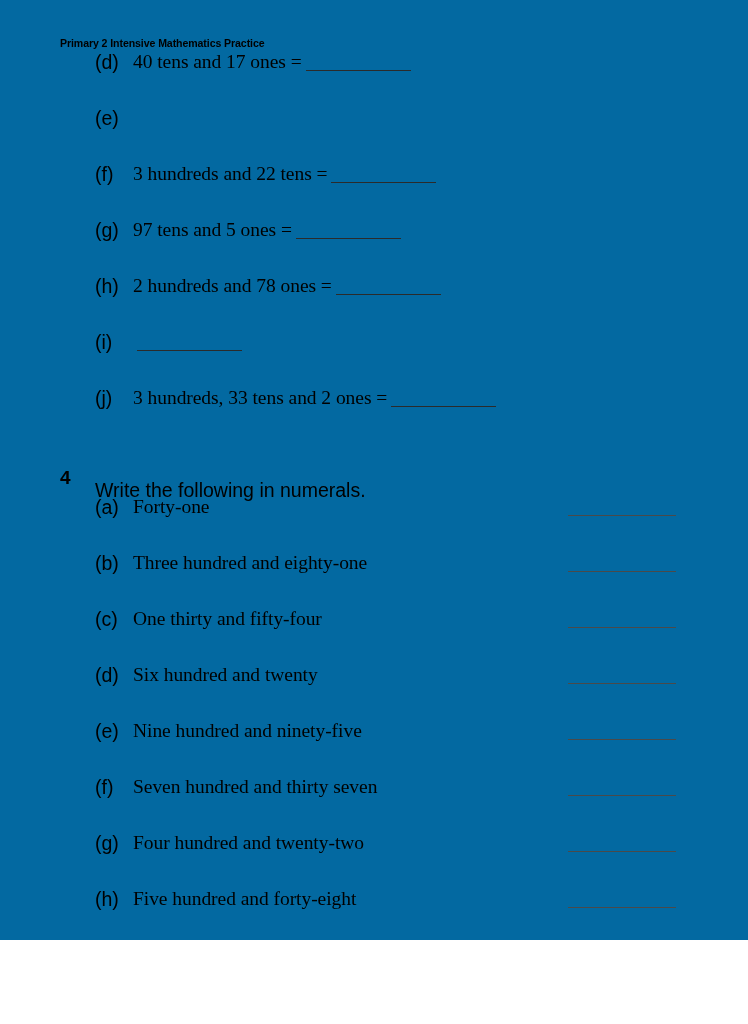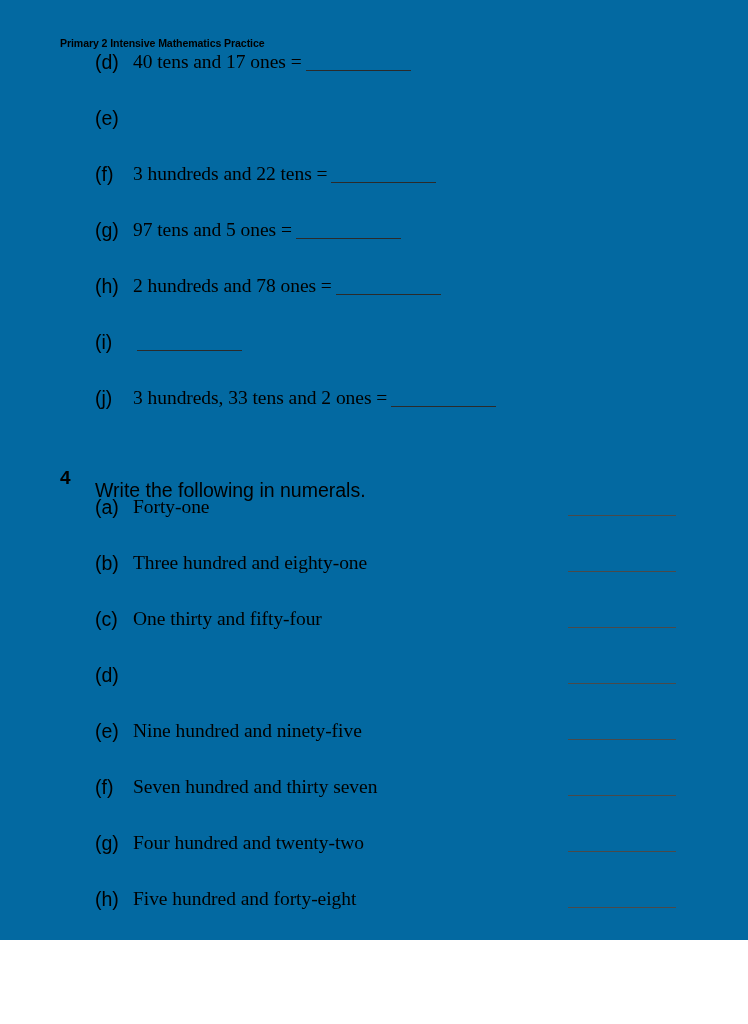--- a/index.html
+++ b/index.html
@@ -170,20 +170,21 @@
         <span class="item-text"><span>Three hundred and eighty-one</span></span>
         <div class="blank-right"></div>
       </div>
       <div class="item">
         <span class="item-label">(c)</span>
         <span class="item-text"><span>One thirty and fifty-four</span></span>
         <div class="blank-right"></div>
       </div>
       <div class="item">
         <span class="item-label">(d)</span>
+        <span class="item-text"><span>Six hundred and twenty</span></span>
         <div class="blank-right"></div>
       </div>
       <div class="item">
         <span class="item-label">(e)</span>
         <span class="item-text"><span>Nine hundred and ninety-five</span></span>
         <div class="blank-right"></div>
       </div>
       <div class="item">
         <span class="item-label">(f)</span>
         <span class="item-text"><span>Seven hundred and thirty seven</span></span>

